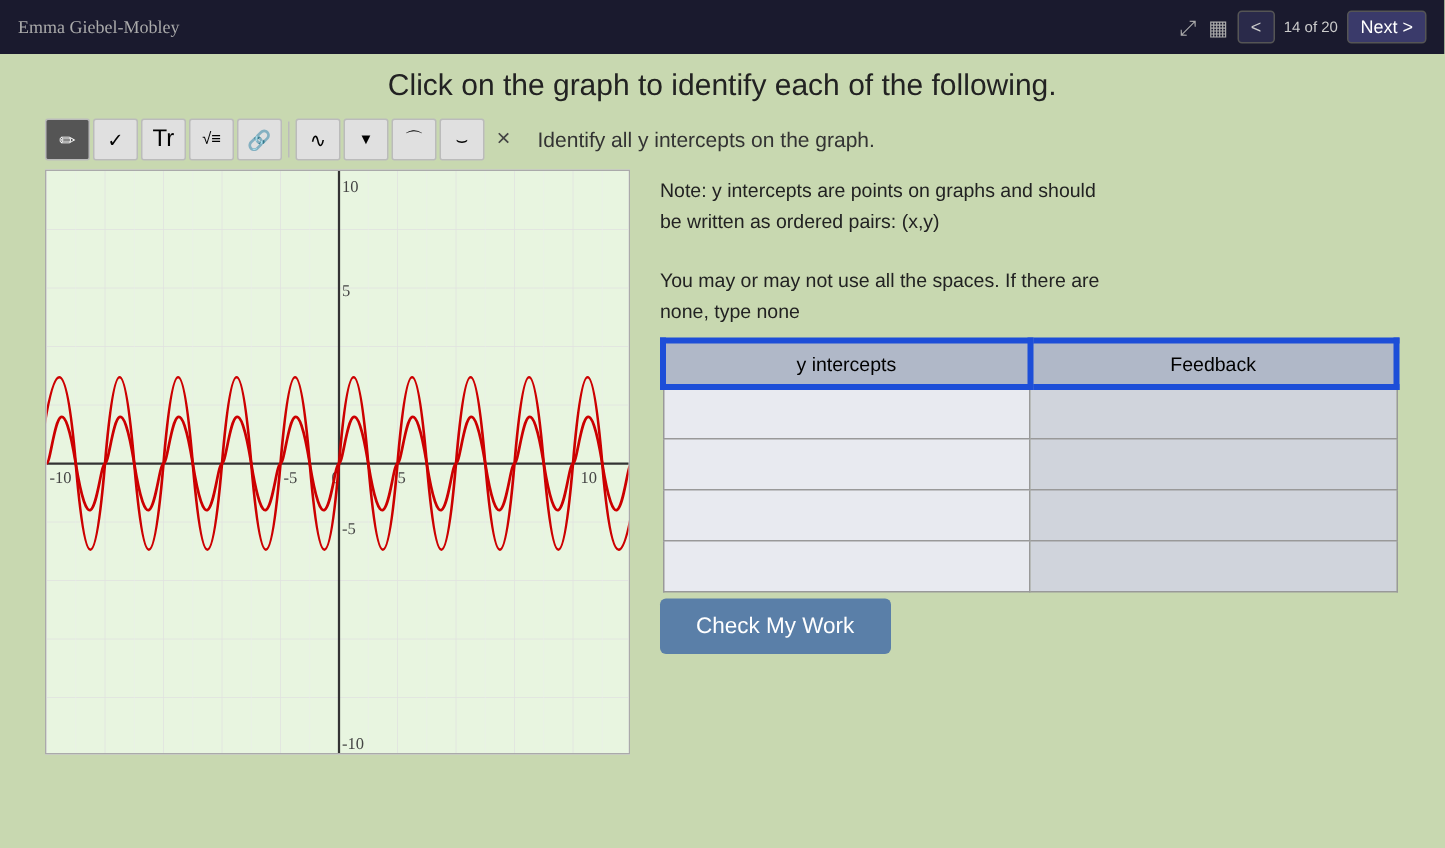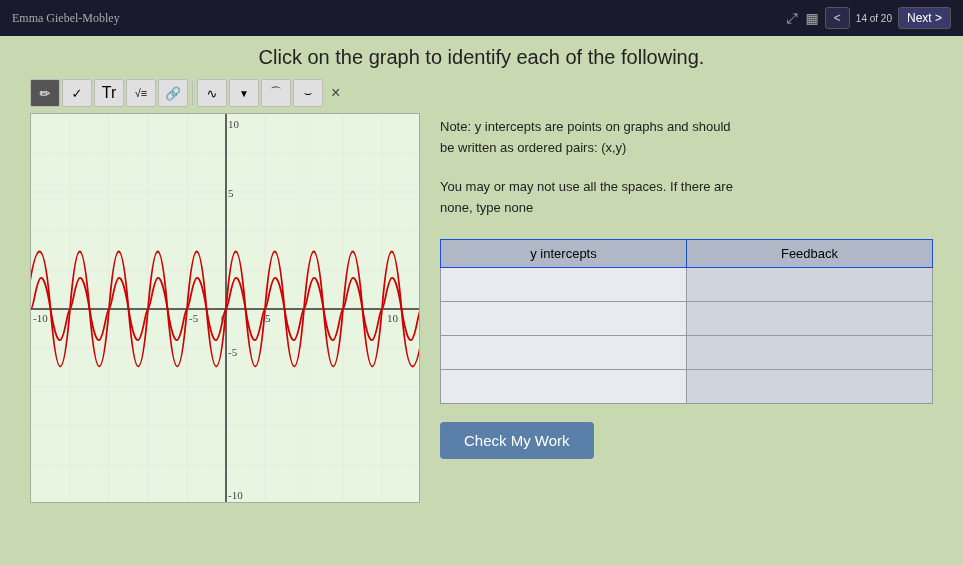--- a/index.html
+++ b/index.html
@@ -122,35 +122,35 @@
       position: relative;
       width: 390px;
       height: 390px;
       overflow: hidden;
       font-family: Liberation Serif, serif;
     }
     .right-panel {
       flex: 1;
       display: flex;
       flex-direction: column;
-      gap: 14px;
+      gap: 0;
     }
     .note-text {
       font-size: 13px;
       color: #222;
       margin-top: 6px;
     }
     .answer-table {
       border-collapse: collapse;
       width: 100%;
       margin-top: 10px;
     }
     .answer-table th {
       background: #b0b8c8;
-      border: 1px solid #1d4ed8;
+      border: 4px solid #1d4ed8;
       padding: 6px 10px;
       font-size: 13px;
       font-weight: normal;
       text-align: center;
     }
     .answer-table td {
       border: 1px solid #999;
       height: 34px;
       padding: 4px;
     }
@@ -227,20 +227,21 @@
     <div class="tool-btn">✓</div>
     <div class="tool-btn" style="font-size:16px;">Tr</div>
     <div class="tool-btn" style="font-size:11px;">√≡</div>
     <div class="tool-btn">🔗</div>
     <div class="tool-separator"></div>
     <div class="tool-btn">∿</div>
     <div class="tool-btn" style="font-size:10px;">▼</div>
     <div class="tool-btn">⌒</div>
     <div class="tool-btn">⌣</div>
     <span class="tool-x">×</span>
+    <span style="margin-left:10px; font-size:14px; color:#333;">Identify all y intercepts on the graph.</span>
   </div>
 
   <div class="content-row">
 
     <div class="graph-area">
       <div class="graph-canvas">
         <svg class="graph-svg" viewBox="0 0 390 390">
 
           <rect x="0" y="0" width="390" height="390" fill="#e8f5e0"></rect>
 

